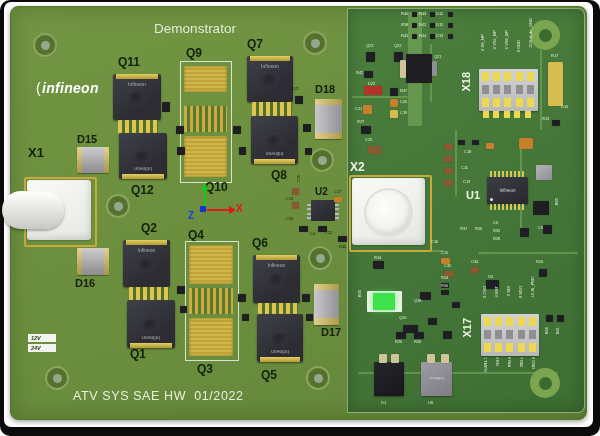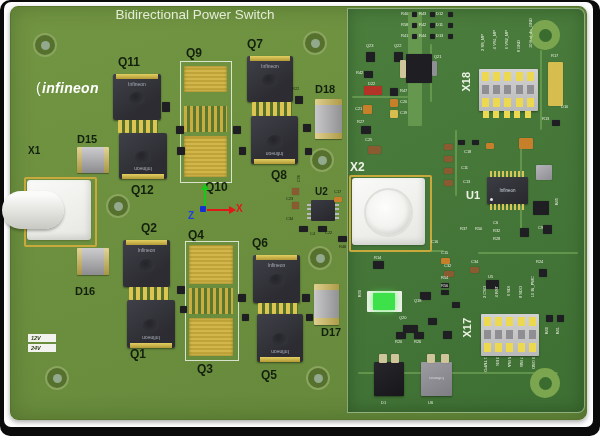--- a/index.html
+++ b/index.html
@@ -135,33 +135,34 @@
       <div class="hole" style="left: 308px; top: 246px;"></div>
       <div class="hole" style="left: 306px; top: 366px;"></div>
       <div class="hole" style="left: 45px; top: 366px;"></div>
       <div class="hole" style="left: 106px; top: 194px;"></div>
     </div>
   <div>
       <div class="hole-r" style="left: 530px; top: 20px;"></div>
       <div class="hole-r" style="left: 530px; top: 368px;"></div>
     </div>
 
-  <div class="title" style="top:8px">Bidirectional Power Switch</div>
+  <div class="title" style="top:22px">Demonstrator</div>
   <div class="logo">infineon</div>
+  <div class="bottom-text">ATV SYS SAE HW  01/2022</div>
   <div class="strip" style="left:28px;top:334px">12V</div>
   <div class="strip" style="left:28px;top:344px">24V</div>
 
-  <div class="lbl" style="left:28px;top:146px;font-size:10px">X1</div>
+  <div class="lbl" style="left:28px;top:146px;font-size:13px">X1</div>
   <div class="goldframe" style="left:24px;top:177px;width:69px;height:66px"></div>
   <div class="whitesq" style="left:27px;top:180px;width:64px;height:60px"></div>
   <div class="plug" style="left:2px;top:191px;width:62px;height:38px"></div>
 
   <div class="lbl sm" style="left:77px;top:134px">D15</div>
   <div class="dio dio-h" style="left:77px;top:147px;width:32px;height:26px"></div>
-  <div class="lbl sm" style="left:75px;top:286px">D16</div>
+  <div class="lbl sm" style="left:75px;top:278px">D16</div>
   <div class="dio dio-h" style="left:77px;top:248px;width:32px;height:27px"></div>
 
   <div class="lbl" style="left:118px;top:56px">Q11</div>
   <div class="fet" style="left:113px;top:74px;width:48px;height:46px">
     <div class="tab"></div>
     <div class="brand">Infineon</div>
   </div>
   <div class="leads" style="left:118px;top:120px;width:40px;height:13px"></div>
   <div class="fet flip" style="left:119px;top:133px;width:48px;height:46px">
     <div class="tab"></div>

